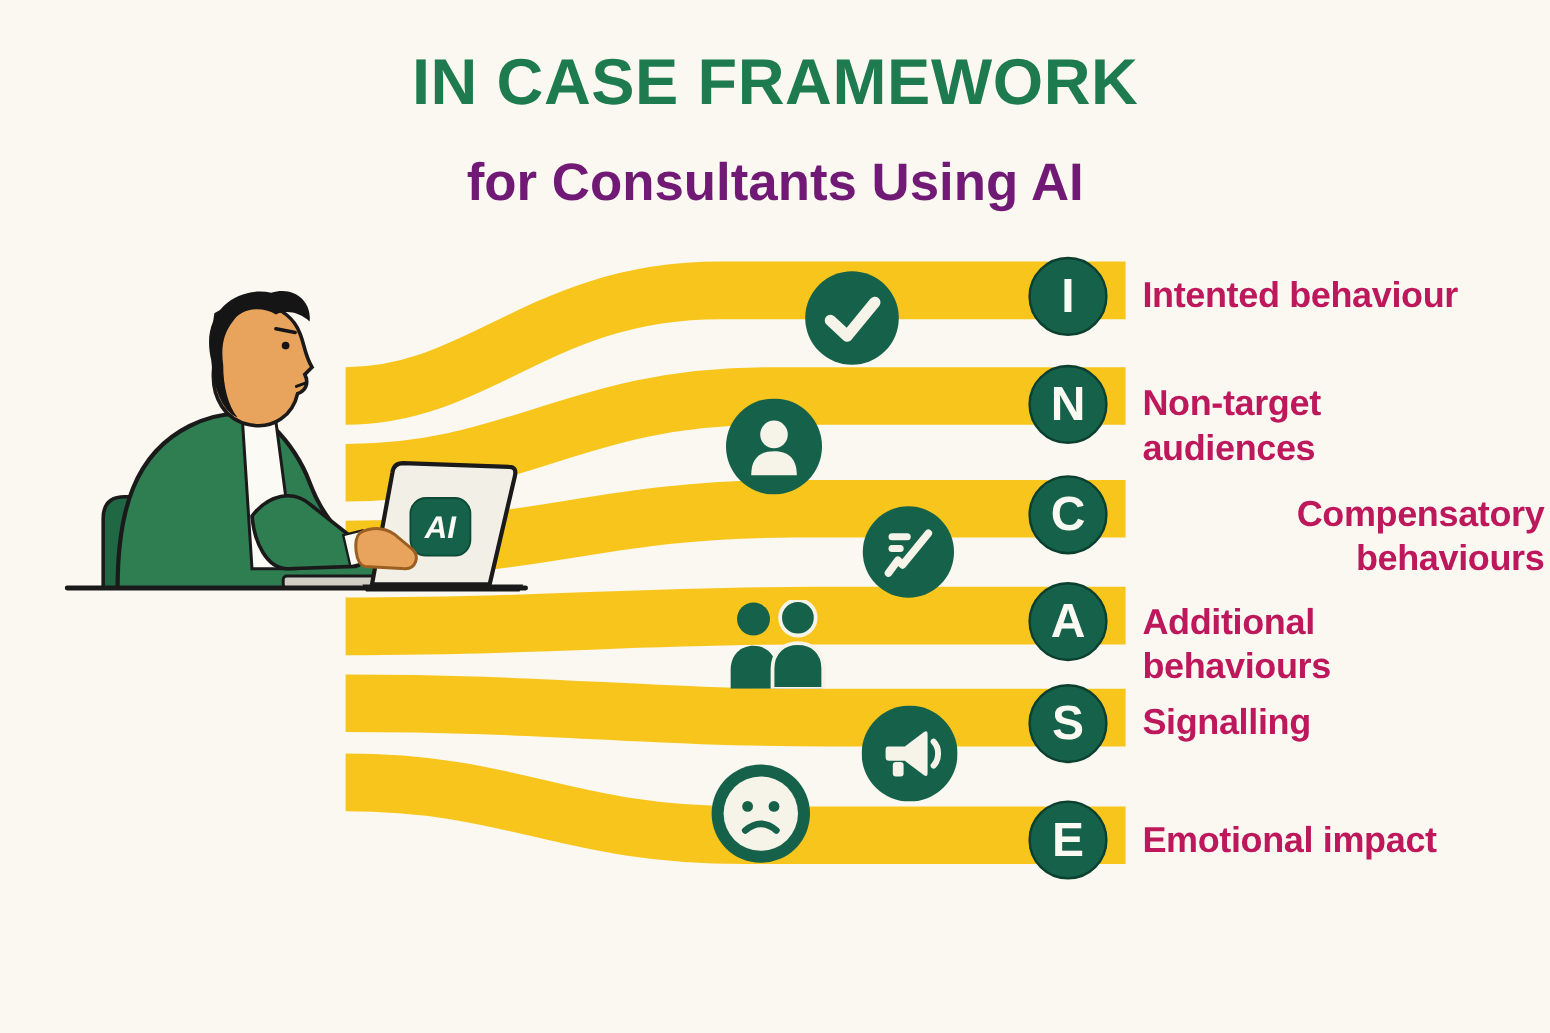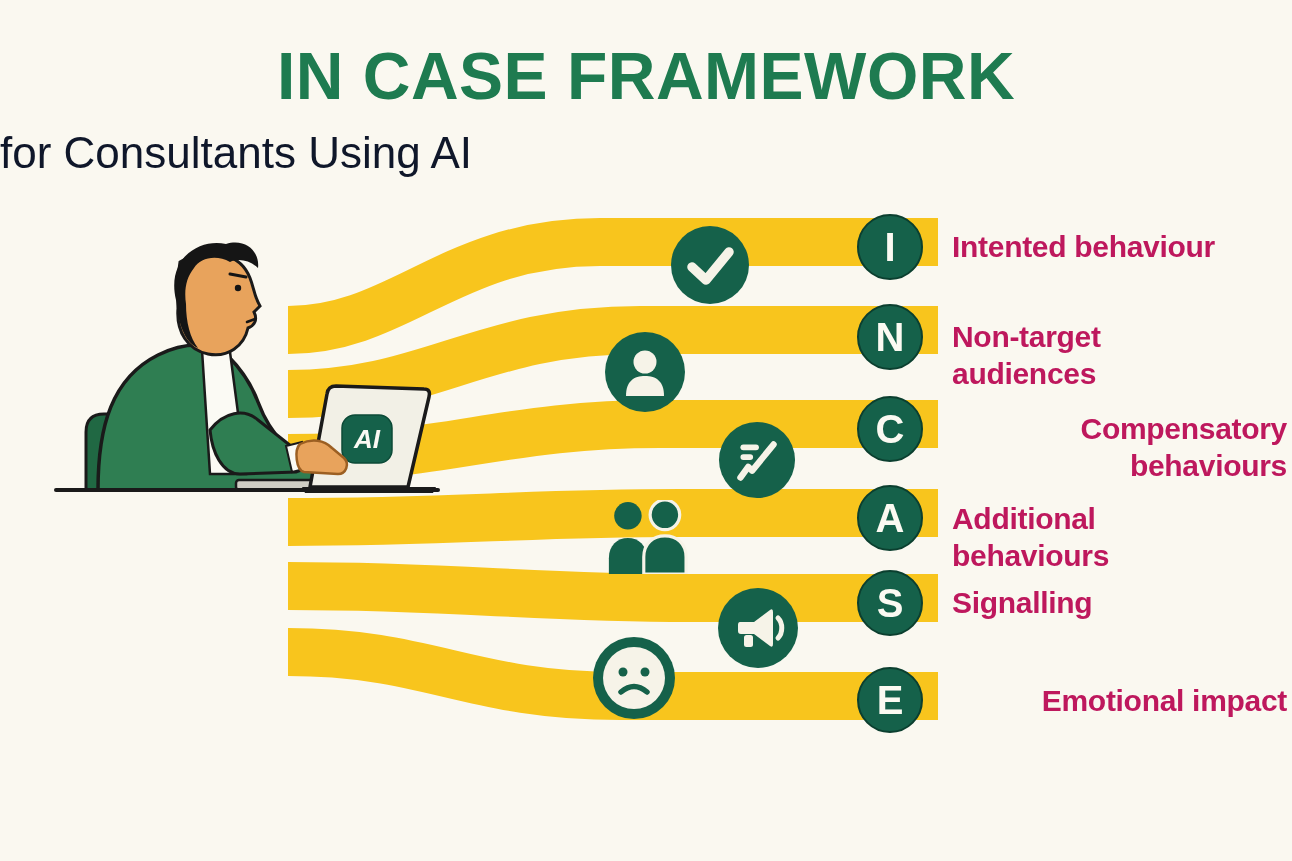--- a/index.html
+++ b/index.html
@@ -3,26 +3,26 @@
 <meta charset="utf-8">
 <style>
   html,body{margin:0;padding:0;background:#FAF8F0;}
   .canvas{
     position:relative;width:1292px;height:861px;overflow:hidden;
     background:#FAF8F0;
     font-family:"Liberation Sans","DejaVu Sans",sans-serif;
   }
   .title{
     position:absolute;top:38px;left:0;width:100%;
-    text-align:center;font-size:66px;font-weight:800;letter-spacing:.5px;
+    text-align:center;font-size:54px;font-weight:800;letter-spacing:.5px;
     color:#1E7B50;
   }
   .subtitle{
     position:absolute;top:128px;left:0;width:100%;
-    text-align:left;font-size:44px;font-weight:400;color:#0f172a;
+    text-align:center;font-size:44px;font-weight:700;color:#701a75;
   }
   .scene{position:absolute;left:0;top:0;z-index:1;}
   .icon-wrap{position:absolute;z-index:2;}
   .badge{
     position:absolute;z-index:2;left:857px;width:66px;height:66px;
     border-radius:50%;background:#15614A;border:2px solid #0B3F2F;
     box-sizing:border-box;display:flex;align-items:center;justify-content:center;
     color:#FBFAF2;font-size:40px;font-weight:bold;
   }
   .row-label{
@@ -150,15 +150,15 @@
   <div class="badge" style="top:667px;">E</div>
 
   <div class="row-label" style="top:228px;">Intented behaviour</div>
   <div class="row-label" style="top:318px;">Non-target
 audiences</div>
   <div class="row-label" style="top:410px;text-align:right;">Compensatory
 behaviours</div>
   <div class="row-label" style="top:500px;">Additional
 behaviours</div>
   <div class="row-label" style="top:584px;">Signalling</div>
-  <div class="row-label" style="top:682px;text-align:right;">Emotional impact</div>
+  <div class="row-label" style="top:682px;">Emotional impact</div>
 
 </div>
 
 </body></html>

